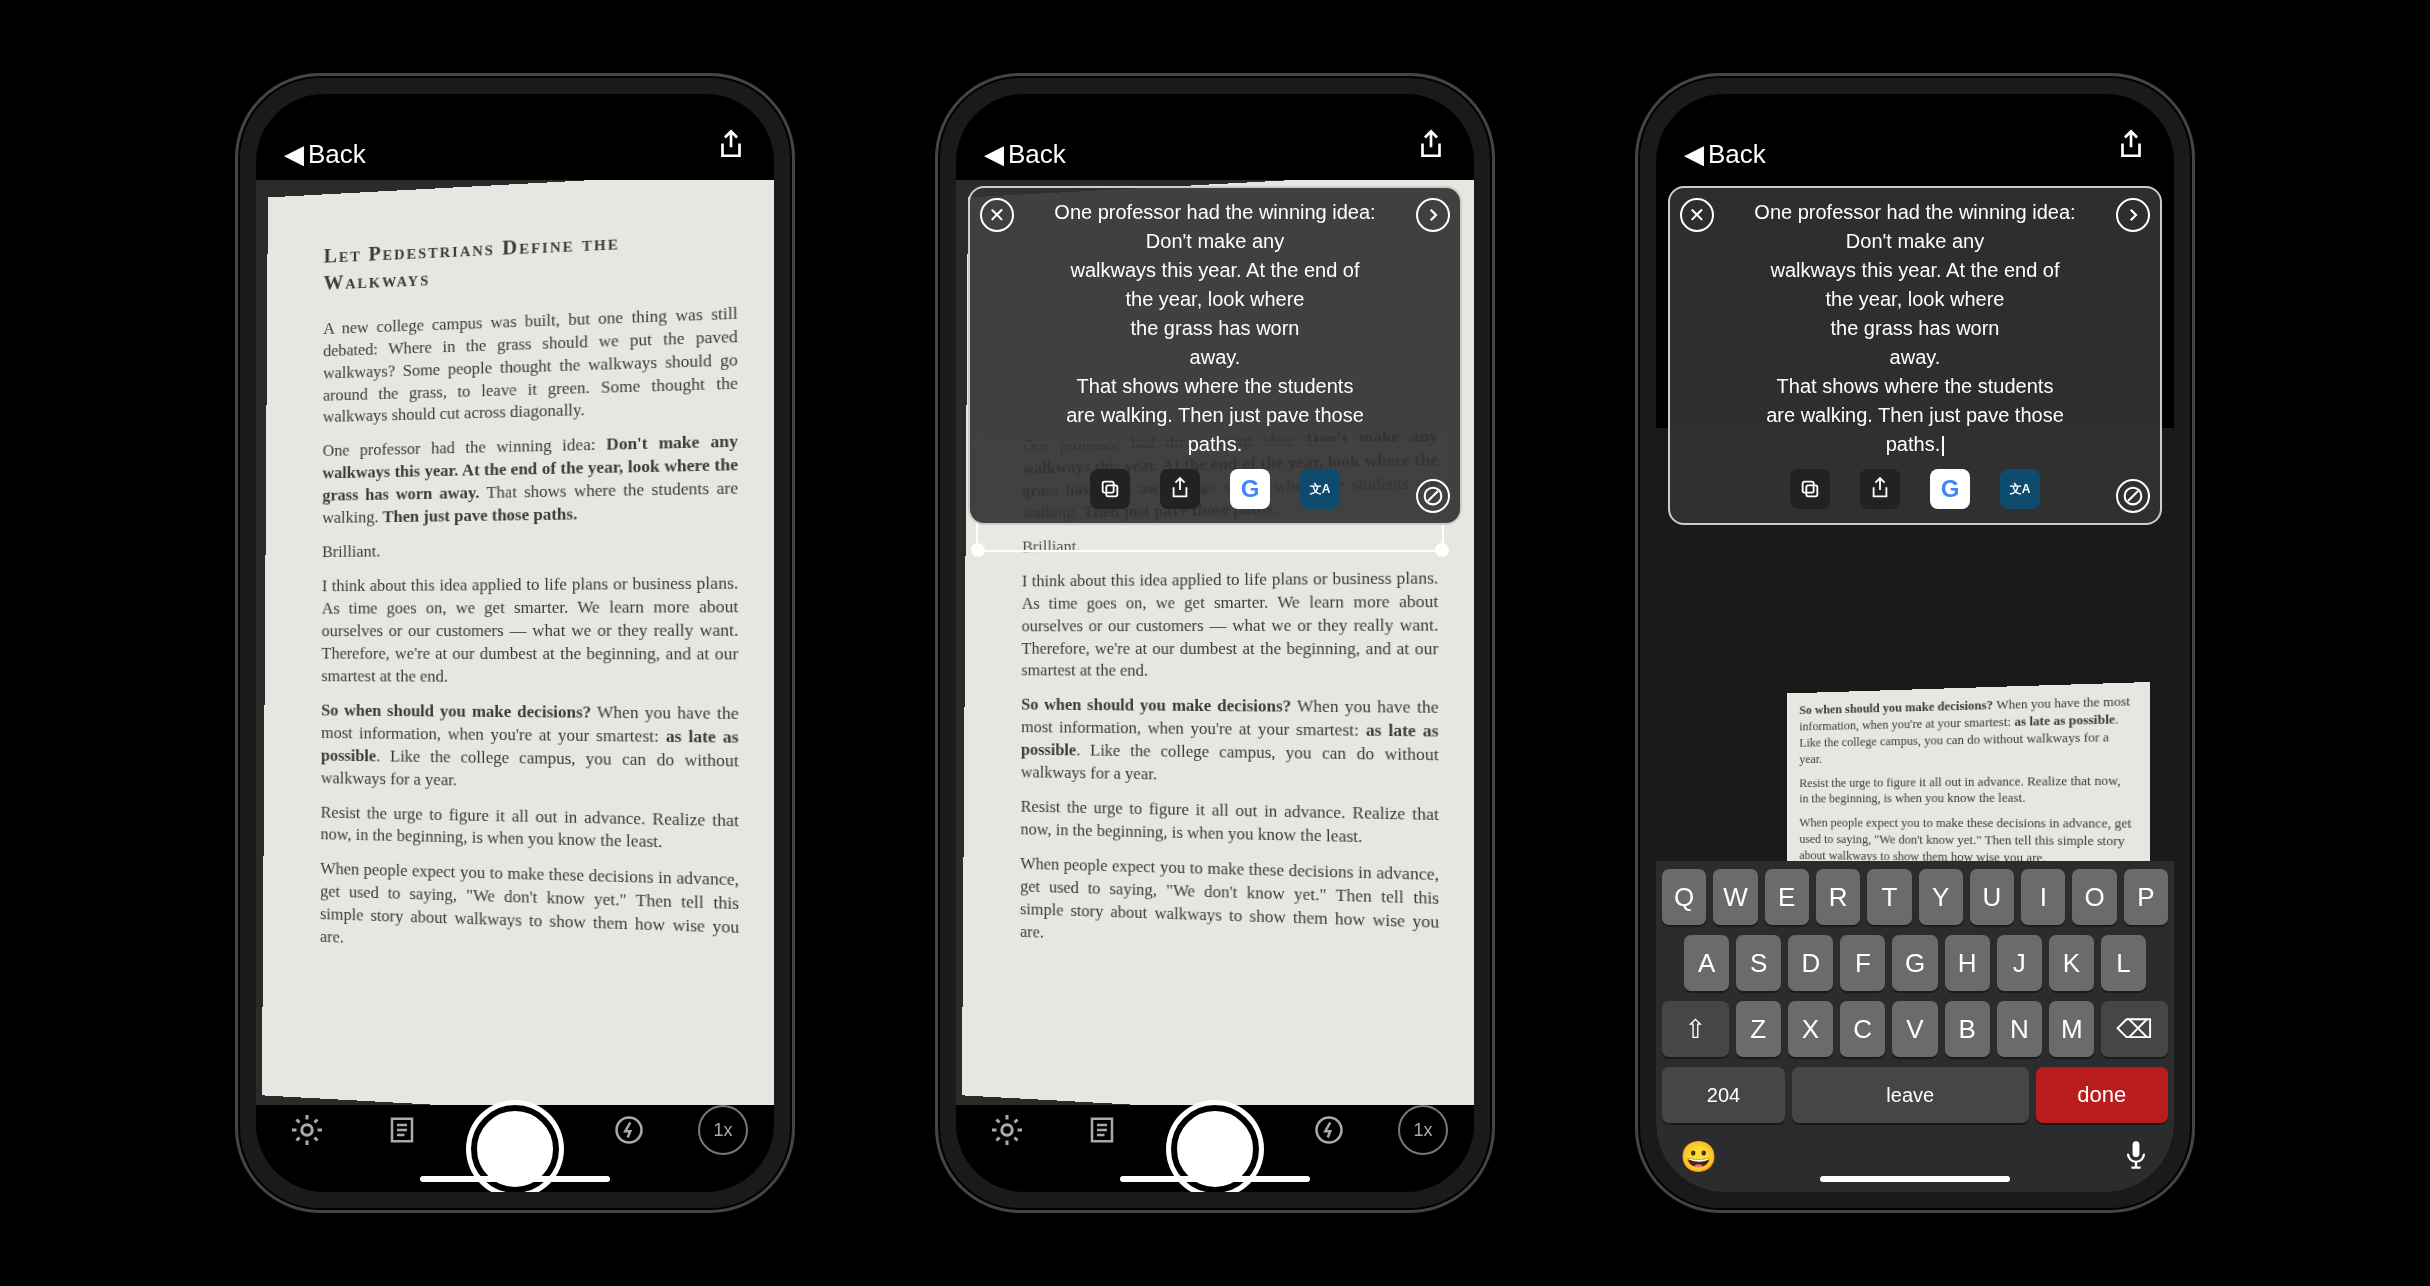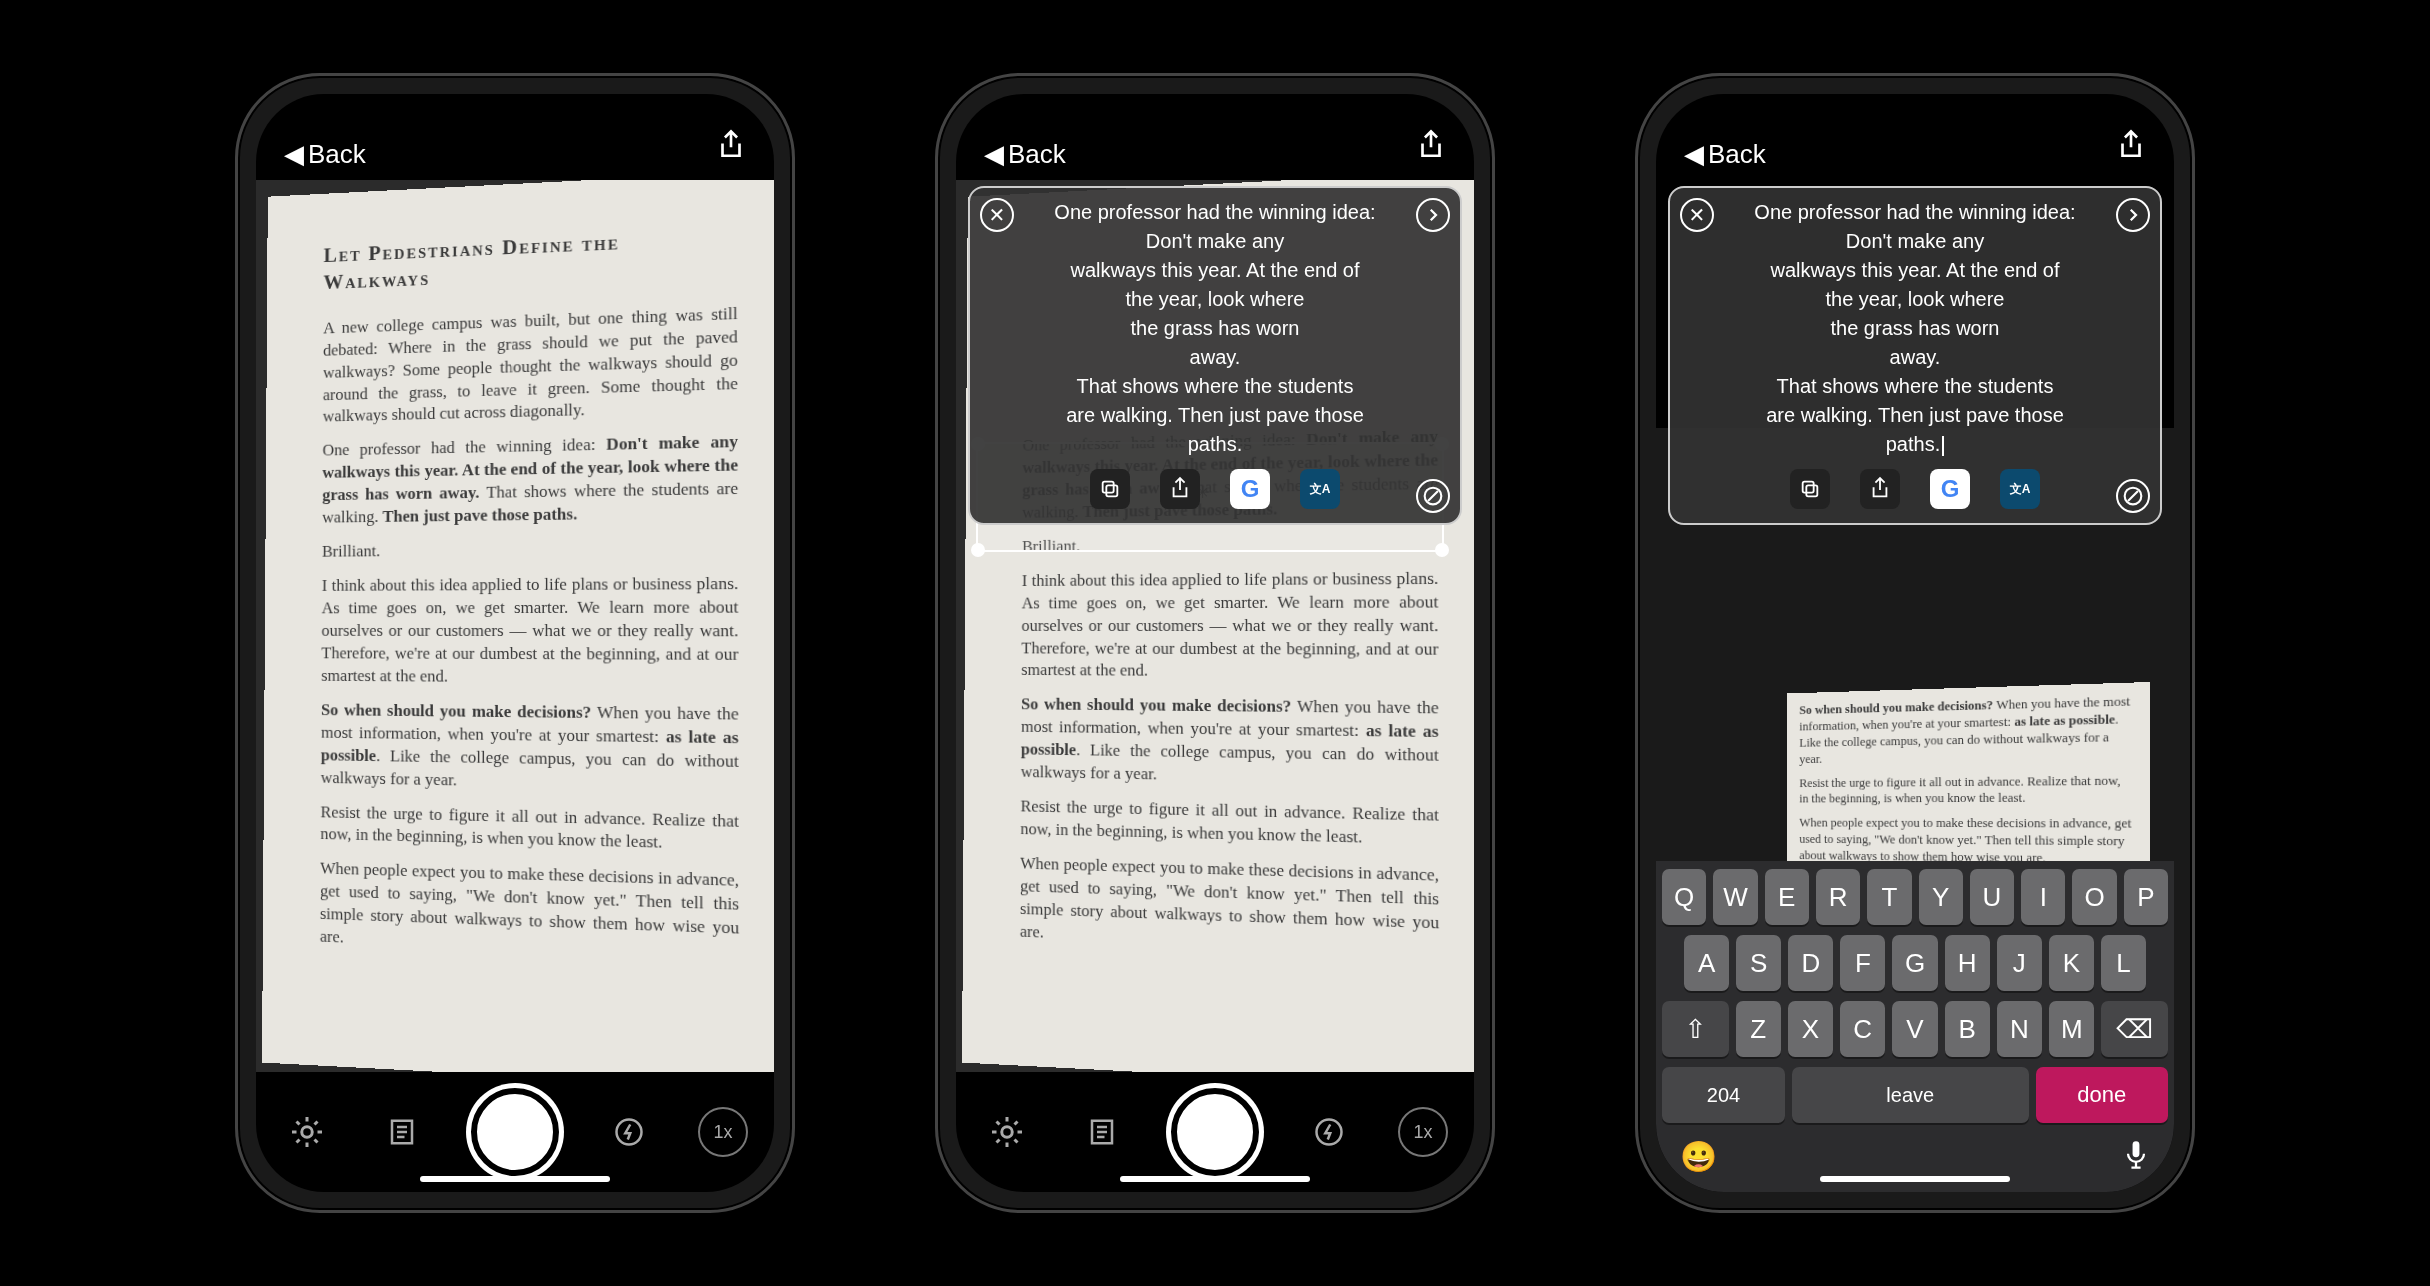--- a/index.html
+++ b/index.html
@@ -75,23 +75,23 @@
   .page-title {
     font-variant: small-caps;
     letter-spacing: 2px;
     font-size: 21px;
     margin-bottom: 22px;
     font-weight: bold;
   }
   .page p { margin-bottom: 12px; text-align: justify; }
   .page b { font-weight: bold; }
   .bottombar {
-    height: 120px;
+    height: 87px;
     display: flex;
-    align-items: center;
+    align-items: flex-start;
     justify-content: space-between;
     padding: 0 26px;
     position: relative;
   }
   .bb-btn {
     width: 50px; height: 50px;
     display: flex; align-items: center; justify-content: center;
     color: #888;
     cursor: pointer;
   }
@@ -202,21 +202,21 @@
     height: 56px;
     background: #6b6b6d;
     border-radius: 7px;
     display: flex; align-items: center; justify-content: center;
     color: #fff; font-size: 26px;
     box-shadow: 0 2px 0 rgba(0,0,0,0.4);
     cursor: pointer;
   }
   .key.dark { background: #464648; }
   .key.wide { flex: 2.5; font-size: 20px; }
-  .key.blue { background: #be185d; flex: 1.4; font-size: 22px; text-align: center; }
+  .key.blue { background: #b91c1c; flex: 1.4; font-size: 22px; text-align: center; }
   .kb-bottom { display: flex; justify-content: space-between; padding: 6px 18px 10px; }
   .emoji-btn, .mic-btn { font-size: 30px; color: #fff; cursor: pointer; }
   .cursor-blink { display: inline-block; width: 2px; height: 20px; background: #fff; vertical-align: middle; margin-left: 2px; }
   .cropped-wrap { position: absolute; top: 248px; left: 0; right: 0; bottom: 0; background: #1a1a1a; }
 </style>
 </head>
 <body>
 
 <div class="phone">
   <div class="screen">

